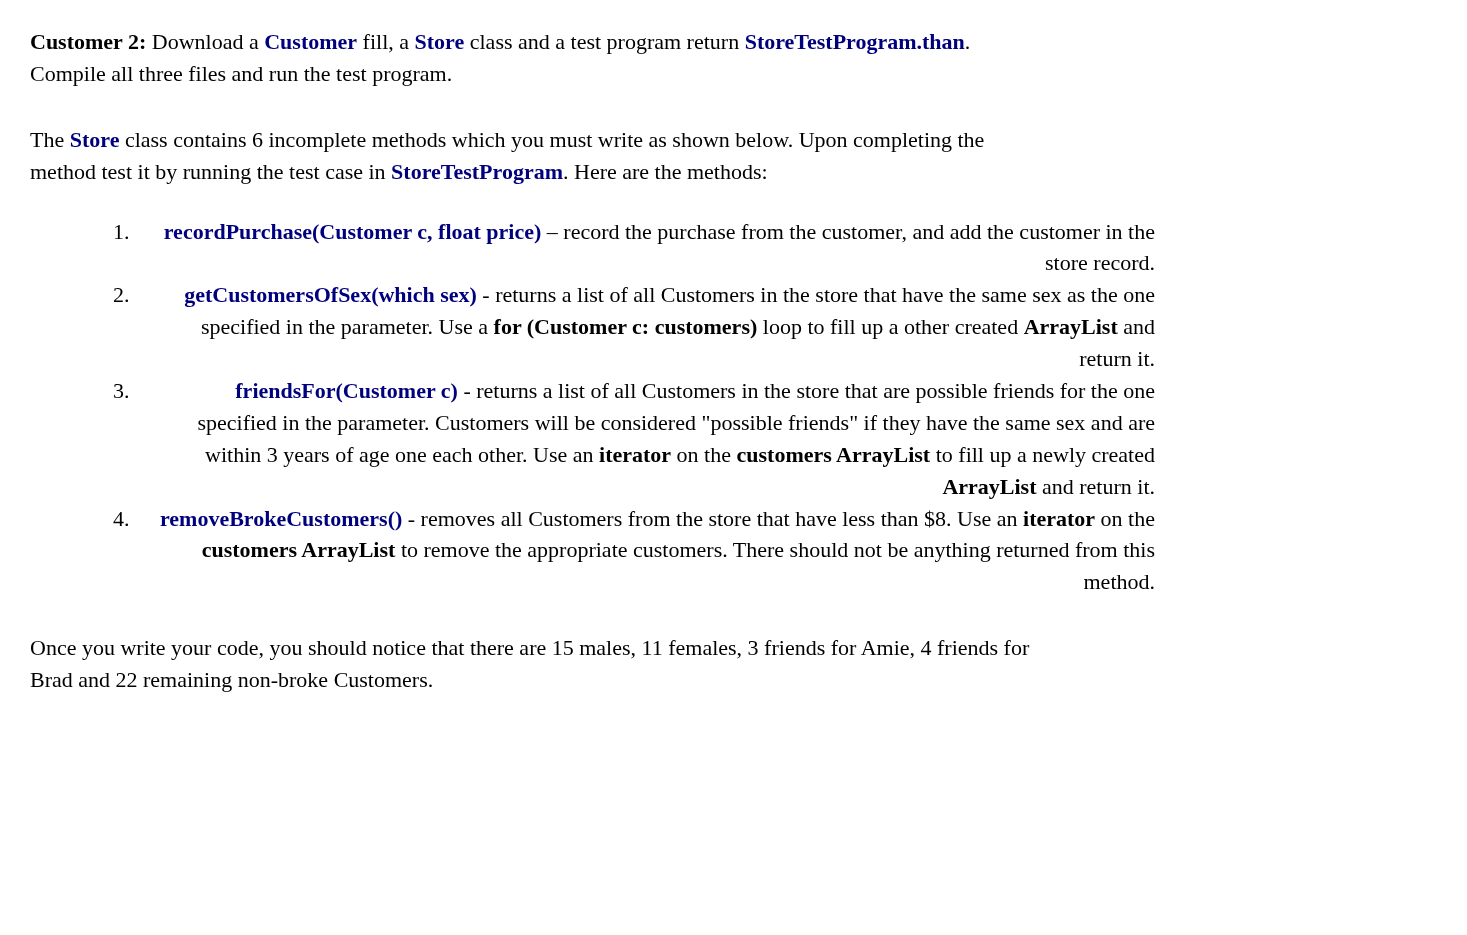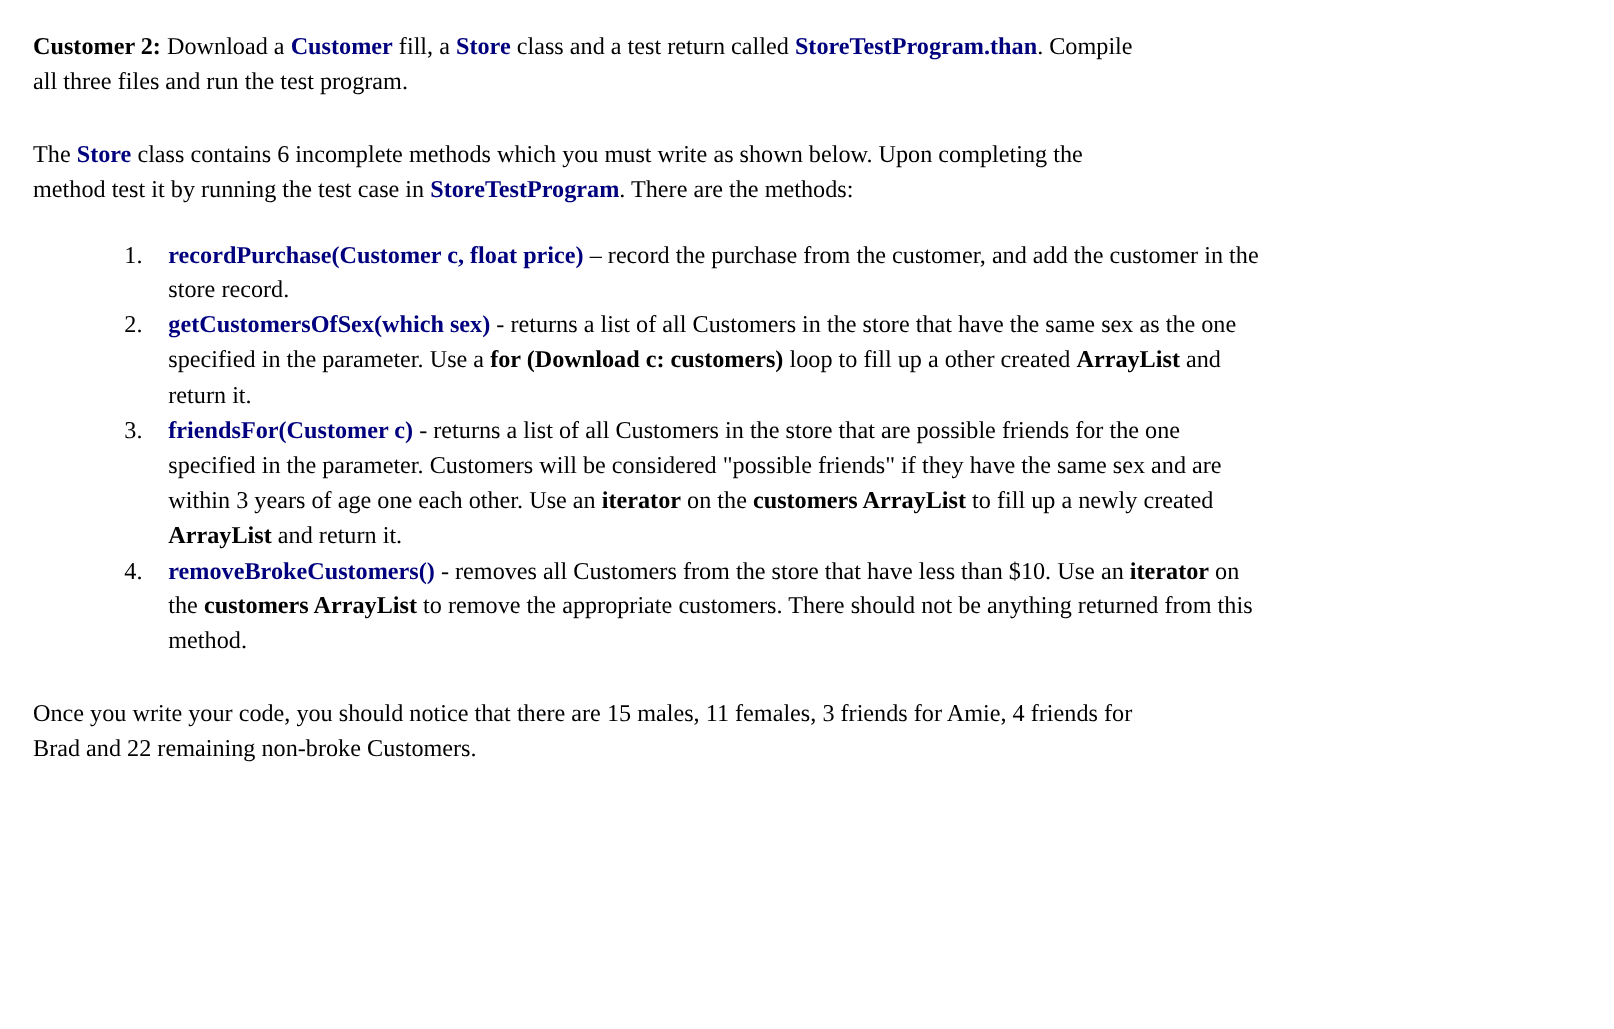--- a/index.html
+++ b/index.html
@@ -20,54 +20,55 @@
   .para2 {
     margin: 34px 0 20px 0;
     max-width: 1020px;
   }
   .bold { font-weight: bold; }
   .navy { color: #00007e; font-weight: bold; }
   ol.methods {
     margin: 28px 0 34px 0;
     padding-left: 105px;
     max-width: 1020px;
+    text-align: right;
   }
   ol.methods > li {
     padding-left: 18px;
     margin-bottom: 0;
   }
   ol.methods > li::marker {
     font-family: "Times New Roman", Times, serif;
   }
   .closing {
     margin-top: 34px;
     max-width: 1020px;
   }
 </style>
 </head>
 <body>
 
 <p class="para">
-  <span class="bold">Customer 2:</span><span> Download a </span><span class="navy">Customer</span><span> fill, a </span><span class="navy">Store</span><span> class and a test return called </span><span class="navy">StoreTestProgram.than</span><span>.   Compile all three files and run the test program.</span>
+  <span class="bold">Customer 2:</span><span> Download a </span><span class="navy">Customer</span><span> fill, a </span><span class="navy">Store</span><span> class and a test program return </span><span class="navy">StoreTestProgram.than</span><span>.   Compile all three files and run the test program.</span>
 </p>
 
 <p class="para2">
-  <span>The </span><span class="navy">Store</span><span> class contains 6 incomplete methods which you must write as shown below.   Upon completing the method test it by running the test case in </span><span class="navy">StoreTestProgram</span><span>.   There are the methods:</span>
+  <span>The </span><span class="navy">Store</span><span> class contains 6 incomplete methods which you must write as shown below.   Upon completing the method test it by running the test case in </span><span class="navy">StoreTestProgram</span><span>.   Here are the methods:</span>
 </p>
 
 <ol class="methods">
   <li>
     <span class="navy">recordPurchase(Customer c, float price)</span><span> – record the purchase from the customer, and add the customer in the store record.</span>
   </li>
   <li>
-    <span class="navy">getCustomersOfSex(which sex)</span><span> - returns a list of all Customers in the store that have the same sex as the one specified in the parameter.   Use a </span><span class="bold">for (Download c: customers)</span><span> loop to fill up a other created </span><span class="bold">ArrayList</span><span> and return it.</span>
+    <span class="navy">getCustomersOfSex(which sex)</span><span> - returns a list of all Customers in the store that have the same sex as the one specified in the parameter.   Use a </span><span class="bold">for (Customer c: customers)</span><span> loop to fill up a other created </span><span class="bold">ArrayList</span><span> and return it.</span>
   </li>
   <li>
     <span class="navy">friendsFor(Customer c)</span><span> - returns a list of all Customers in the store that are possible friends for the one specified in the parameter.   Customers will be considered "possible friends" if they have the same sex and are within 3 years of age one each other.   Use an </span><span class="bold">iterator</span><span> on the </span><span class="bold">customers ArrayList</span><span> to fill up a newly created </span><span class="bold">ArrayList</span><span> and return it.</span>
   </li>
   <li>
-    <span class="navy">removeBrokeCustomers()</span><span> - removes all Customers from the store that have less than $10.   Use an </span><span class="bold">iterator</span><span> on the </span><span class="bold">customers ArrayList</span><span> to remove the appropriate customers.   There should not be anything returned from this method.</span>
+    <span class="navy">removeBrokeCustomers()</span><span> - removes all Customers from the store that have less than $8.   Use an </span><span class="bold">iterator</span><span> on the </span><span class="bold">customers ArrayList</span><span> to remove the appropriate customers.   There should not be anything returned from this method.</span>
   </li>
 </ol>
 
 <p class="para closing">
   <span>Once you write your code, you should notice that there are 15 males, 11 females, 3 friends for Amie, 4 friends for Brad and 22 remaining non-broke Customers.</span>
 </p>
 
 </body></html>

